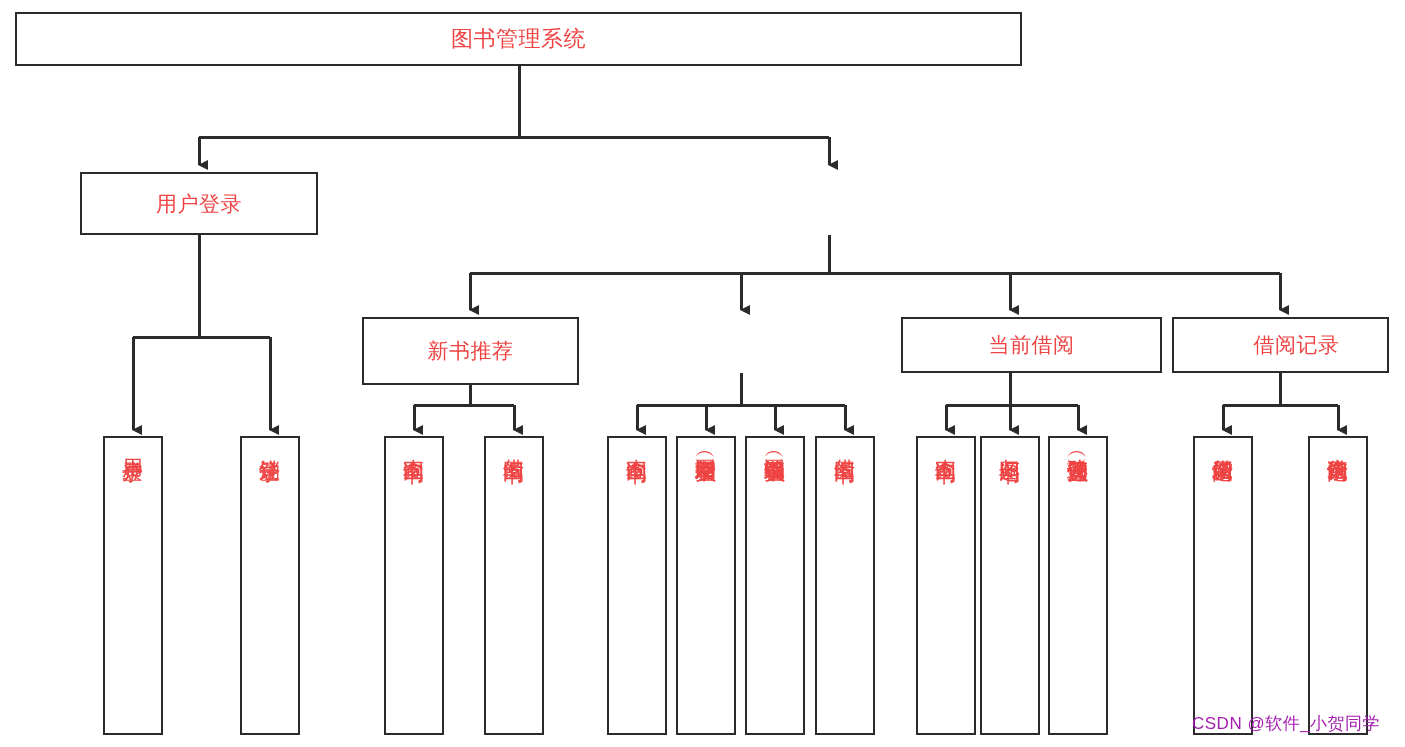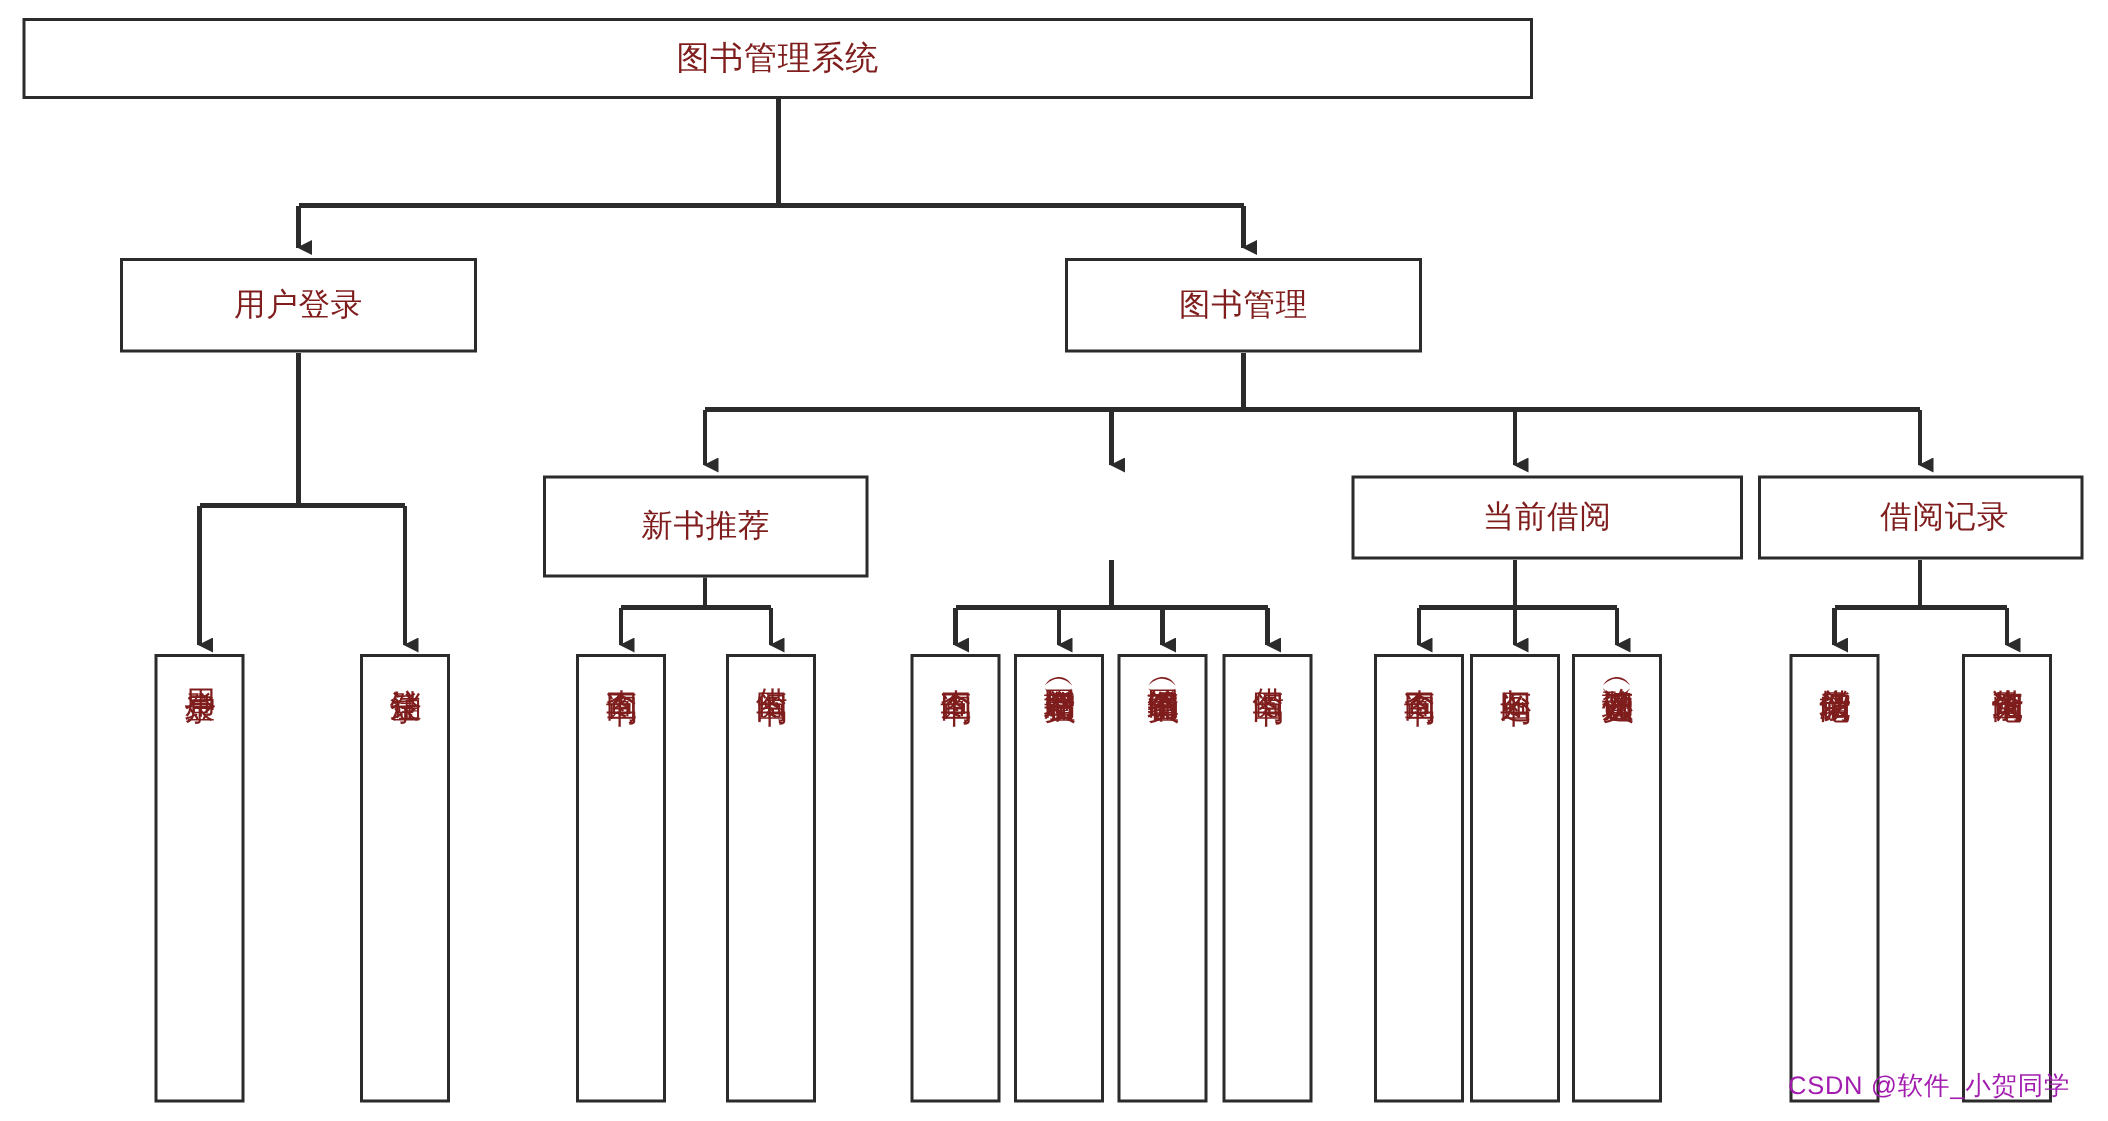--- a/index.html
+++ b/index.html
@@ -30,21 +30,21 @@
     position: absolute;
     box-sizing: border-box;
     background: #ffffff;
     border: 2px solid #2b2b2b;
     display: flex;
     align-items: center;
     justify-content: center;
     overflow: hidden;
   }
   .node-label {
-    color: #7f1d1d;
+    color: #ef4444;
     line-height: 1.12;
     white-space: pre;
     text-align: center;
   }
   
   .node.horiz .node-label {
     font-size: 21px;
     letter-spacing: 0.5px;
   }
   .node.root .node-label {
@@ -133,23 +133,20 @@
     </g>
   </svg>
 
   <div class="node horiz root" style="left:15px; top:12px; width:1007px; height:54px;">
     <span class="node-label">图书管理系统</span>
   </div>
 
   <div class="node horiz" style="left:80px; top:172px; width:238px; height:63px;">
     <span class="node-label">用户登录</span>
   </div>
-  <div class="node horiz" style="left:710px; top:172px; width:238px; height:63px;">
-    <span class="node-label">图书管理</span>
-  </div>
 
   <div class="node horiz" style="left:362px; top:317px; width:217px; height:68px;">
     <span class="node-label">新书推荐</span>
   </div>
   <div class="node horiz" style="left:901px; top:317px; width:261px; height:56px;">
     <span class="node-label">当前借阅</span>
   </div>
   <div class="node horiz" style="left:1172px; top:317px; width:217px; height:56px;padding-left:32px;">
     <span class="node-label">借阅记录</span>
   </div>

